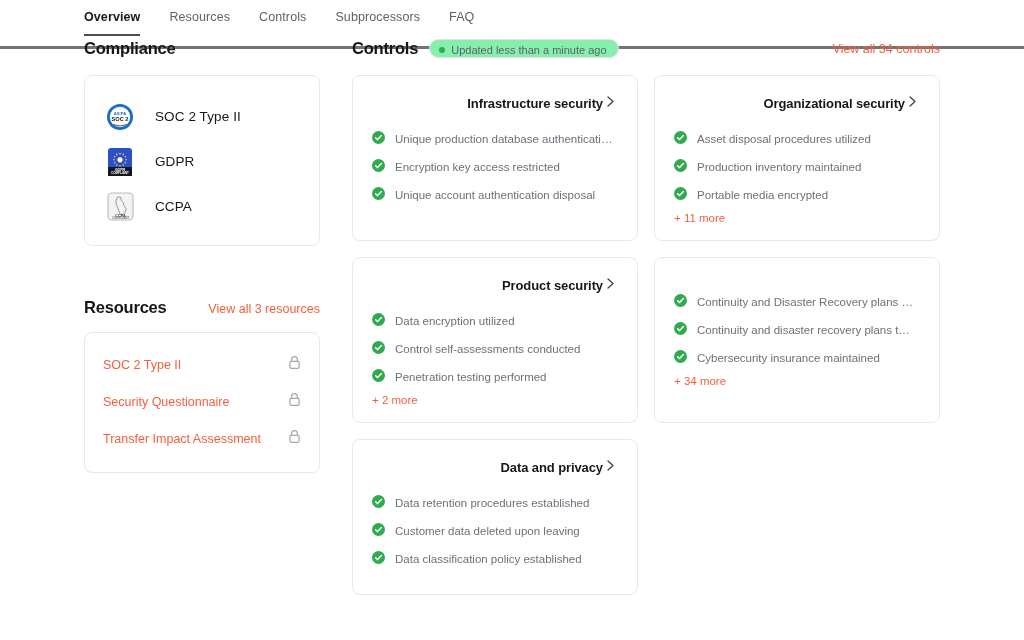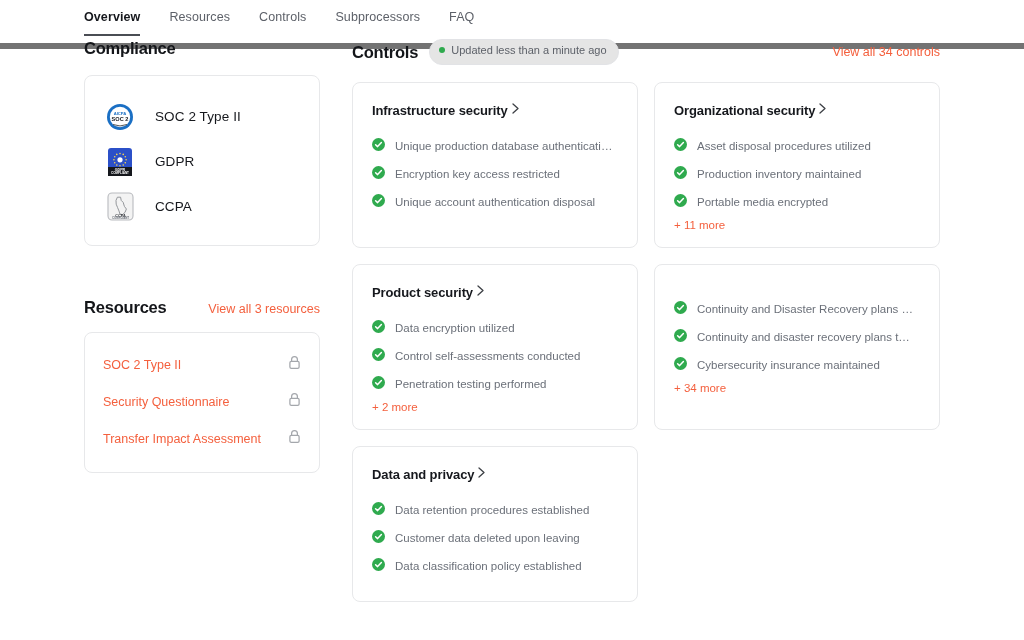--- a/index.html
+++ b/index.html
@@ -7,21 +7,21 @@
     width: 1024px; height: 640px;
     background: #ffffff;
     font-family: "Liberation Sans", sans-serif;
     color: #16181d;
     overflow: hidden;
   }
 
   
   .tabbar {
     position: absolute; left: 0; top: 0; width: 1024px; height: 49px;
-    border-bottom: 6px solid #737373;
+    border-bottom: 3px solid #737373;
     display: flex; align-items: flex-start;
     padding-left: 84px;
   }
   .tab {
     position: relative;
     font-size: 12.5px;
     color: #5d6169;
     padding: 10px 0 11px 0;
     margin-right: 29px;
     letter-spacing: .1px;
@@ -67,35 +67,35 @@
   }
   .res-name { font-size: 12.5px; color: #F4603E; cursor: pointer; }
   .lock { flex: none; }
 
   
   .ctrl-head { display: flex; align-items: center; justify-content: space-between; }
   .ctrl-left { display: flex; align-items: center; gap: 11px; }
   .pill {
     display: inline-flex; align-items: center; gap: 6px;
     border: 1px solid #e2e3e6; border-radius: 999px;
-    padding: 4px 11px 8px 9px; background: #e5e5e5;
+    padding: 4px 11px 1px 9px; background: #86efac;
     font-size: 11px; color: #5d6169; white-space: nowrap;
   }
   .dot { width: 6px; height: 6px; border-radius: 50%; background: #2faa4e; flex: none; }
 
   
   .grid {
     margin-top: 17px;
     display: grid;
     grid-template-columns: 286px 286px;
     column-gap: 16px; row-gap: 16px;
   }
   .ctrl-card { padding: 18px 19px 16px 19px; min-height: 140px; }
   .ctrl-card.tall { min-height: 156px; }
-  .cc-head { display: flex; align-items: center; justify-content: flex-start; }
+  .cc-head { display: flex; align-items: center; justify-content: flex-end; }
   .cc-title { font-size: 13px; font-weight: 700; color: #16181d; letter-spacing: -.1px; }
   .chev { flex: none; }
   .cc-list { margin-top: 14px; }
   .cc-item { display: flex; align-items: center; gap: 10px; height: 23px; margin-bottom: 5px; }
   .cc-text {
     font-size: 11.5px; color: #6b7079; white-space: nowrap;
     overflow: hidden; text-overflow: ellipsis; max-width: 218px;
   }
   .more { font-size: 11.5px; color: #F4603E; margin-top: 6px; cursor: pointer; }
 

